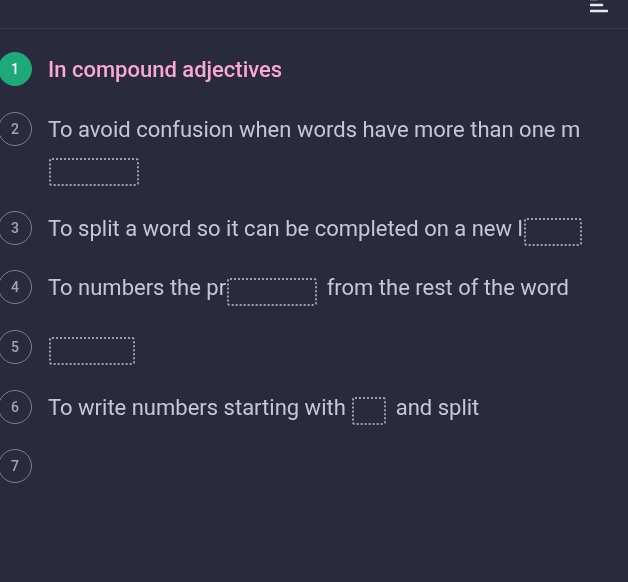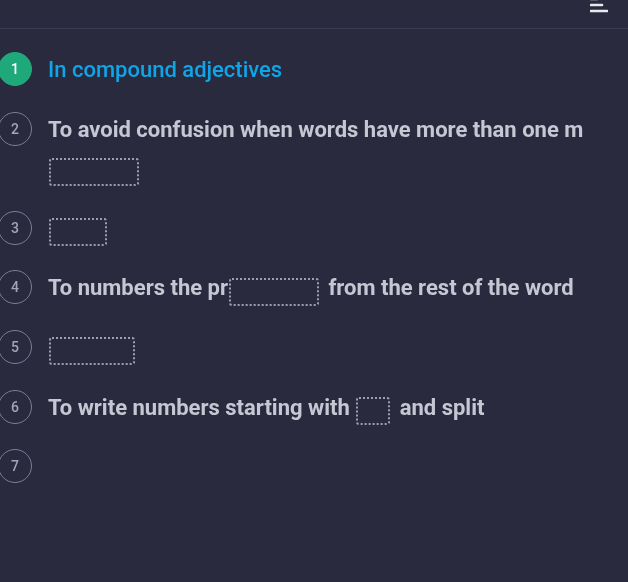--- a/index.html
+++ b/index.html
@@ -41,24 +41,24 @@
     margin-left:3px;
   }
   .item.active .badge{
     background:#1fa97a;border-color:#1fa97a;color:#fff;
   }
   .text{
     flex:1;
     color:#c7c7d4;
     font-size:22px;
     line-height:1.8;
-    font-weight:700;
+    font-weight:400;
   }
   .item.active .text{
-    color:#0ea5e9;
+    color:#f9a8d4;
     font-weight:500;
   }
   .blank{
     display:inline-block;
     border:2.4px dotted #9f9fb3;
     border-radius:3px;
     height:24px;
     vertical-align:middle;
     margin:0 4px -4px 1px;
   }
@@ -90,21 +90,21 @@
     <div class="item active">
       <div class="badge">1</div>
       <div class="text"><span>In compound adjectives</span></div>
     </div>
     <div class="item">
       <div class="badge">2</div>
       <div class="text"><span>To avoid confusion when words have more than one m</span><span class="blank" style="width: 86px;"></span></div>
     </div>
     <div class="item">
       <div class="badge">3</div>
-      <div class="text"><span class="blank" style="width: 54px;"></span></div>
+      <div class="text"><span>To split a word so it can be completed on a new l</span><span class="blank" style="width: 54px;"></span></div>
     </div>
     <div class="item">
       <div class="badge">4</div>
       <div class="text"><span>To numbers the pr</span><span class="blank" style="width: 86px;"></span><span> from the rest of the word</span></div>
     </div>
     <div class="item">
       <div class="badge">5</div>
       <div class="text"><span class="blank" style="width: 82px;"></span></div>
     </div>
     <div class="item">

